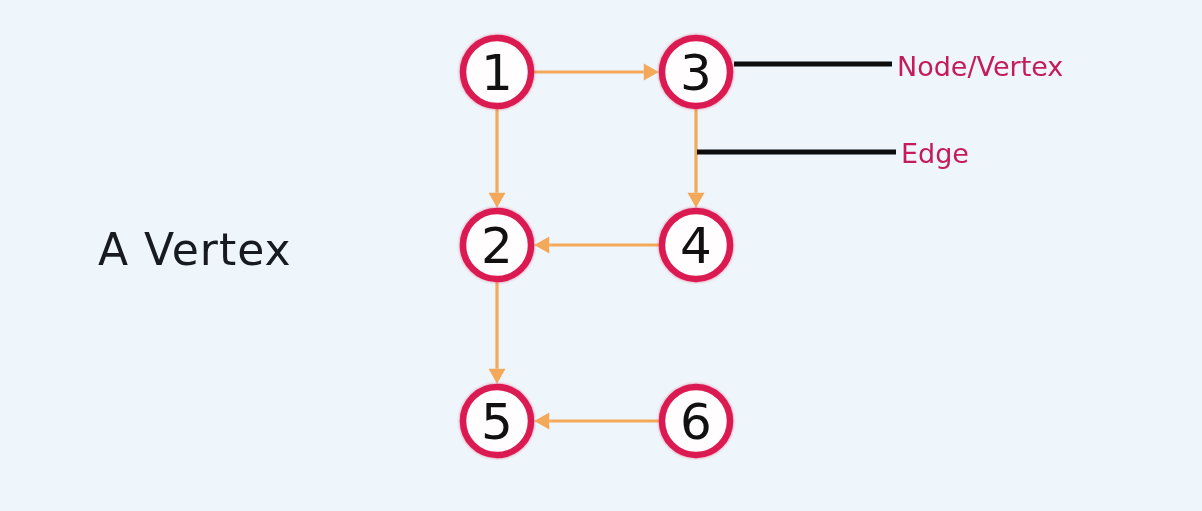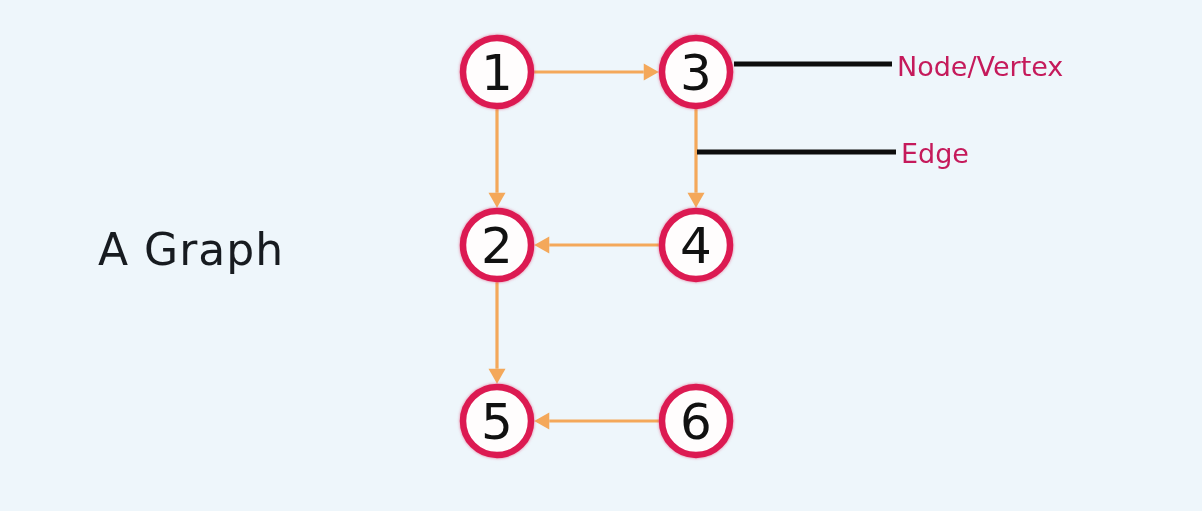--- a/index.html
+++ b/index.html
@@ -40,21 +40,21 @@
   }
   .annotation-text {
     font-family: "DejaVu Sans", "Liberation Sans", sans-serif;
     font-weight: 500;
   }
 </style>
 </head>
 <body>
 
 <div class="stage">
-  <div class="title">A Graph</div>
+  <div class="title">A Vertex</div>
   <svg class="graph" width="1202" height="511" viewBox="0 0 1202 511">
       <line x1="534.25" y1="72" x2="643.75" y2="72" stroke="#f4a85a" stroke-width="3.2"></line>
       <polygon points="658.75,72 643.75,80.5 643.75,63.5" fill="#f4a85a"></polygon>
       <line x1="497" y1="109.25" x2="497" y2="192.75" stroke="#f4a85a" stroke-width="3.2"></line>
       <polygon points="497,207.75 488.5,192.75 505.5,192.75" fill="#f4a85a"></polygon>
       <line x1="696" y1="109.25" x2="696" y2="192.75" stroke="#f4a85a" stroke-width="3.2"></line>
       <polygon points="696,207.75 687.5,192.75 704.5,192.75" fill="#f4a85a"></polygon>
       <line x1="658.75" y1="245" x2="549.25" y2="245" stroke="#f4a85a" stroke-width="3.2"></line>
       <polygon points="534.25,245 549.25,236.5 549.25,253.5" fill="#f4a85a"></polygon>
       <line x1="497" y1="282.25" x2="497" y2="368.75" stroke="#f4a85a" stroke-width="3.2"></line>

